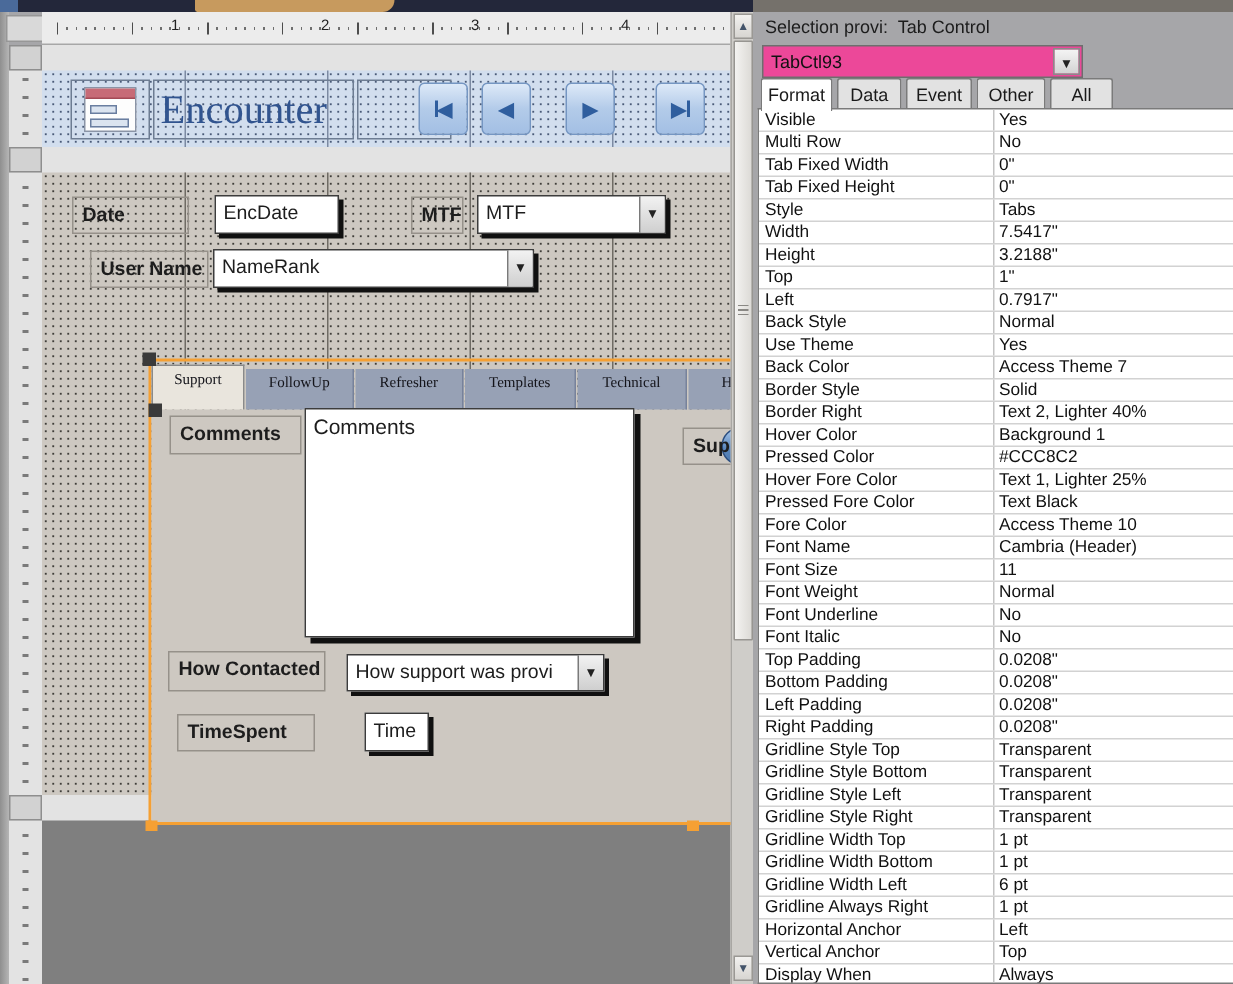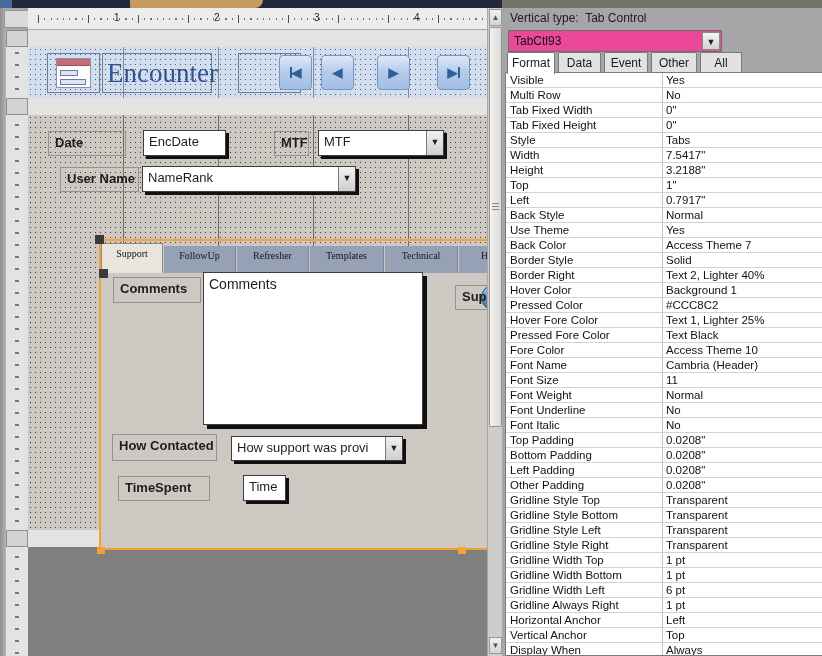--- a/index.html
+++ b/index.html
@@ -38,21 +38,21 @@
 
   
   #hdr-grid { left:0; top:17px; width:459px; height:51px; background-color:#d2deee;
       background-image:radial-gradient(circle, #4a5a78 0.6px, transparent 0.7px); background-size:5px 5px; }
   .vline-h { position:absolute; top:0; bottom:0; width:1px; background:#7c8aa2; }
   #img-ctl { left:19px; top:6px; width:53px; height:40px; border:1px solid #6d7c92; padding:4px 8px; }
   .form-icon { width:100%; height:100%; background:#fdfdfd; border:1px solid #8a94a6; position:relative; }
   .form-icon .bar { position:absolute; left:0; top:0; right:0; height:7px; background:#c76b77; border-bottom:1px solid #a44a56; }
   .form-icon .row1 { position:absolute; left:3px; top:11px; width:18px; height:6px; border:1px solid #6a7ea0; background:#dbe4f0; }
   .form-icon .row2 { position:absolute; left:3px; top:20px; width:26px; height:6px; border:1px solid #6a7ea0; background:#dbe4f0; }
-  #title-box { left:74px; top:6px; width:110px; height:40px; border:1px solid #6d7c92;
+  #title-box { left:74px; top:6px; width:134px; height:40px; border:1px solid #6d7c92;
       font-family:"Liberation Serif", serif; font-size:27px; color:#31548f; line-height:38px; padding-left:4px; }
   #empty-box { left:210px; top:6px; width:63px; height:40px; border:1px solid #6d7c92; }
   .nav-btn { top:8px; width:33px; height:35px; border:1px solid #7596c2; border-radius:4px;
       background:linear-gradient(#dde9f8,#b3cbe9 50%,#a3bfe4); color:#2f5e9e; font-size:13px;
       text-align:center; line-height:33px; font-weight:bold; }
   .nav-btn .bar { display:inline-block; width:2px; height:11px; background:#2f5e9e; vertical-align:-1px; }
 
   
   #detail-grid { left:0; top:85px; width:459px; height:415px; background-color:#cdc8c1;
       background-image:radial-gradient(circle, #3f3d39 0.6px, transparent 0.7px); background-size:5px 5px; }
@@ -222,21 +222,21 @@
 
   <div class="abs" id="vscroll">
     <div class="abs sb-btn" style="top:1px">▲</div>
     <div class="abs" id="sb-thumb"></div>
     <div class="abs" id="sb-grip"></div>
     <div class="abs sb-btn" style="top:629px">▼</div>
   </div>
 
   <div class="abs" id="prop-pane">
     <div class="abs" id="sel-type">
-      <span>Vertical type:</span>&nbsp;
+      <span>Selection provi:</span>&nbsp;
       <span>Tab Control</span>
     </div>
     <div class="abs" id="ctl-combo">
       <span class="val">TabCtl93</span>
       <span class="dd">▼</span>
     </div>
     <div class="abs" id="prop-tabs">
         <div class="prop-tab active" style="left: 2px; width: 48px;">Format</div>
         <div class="prop-tab" style="left: 53px; width: 43px;">Data</div>
         <div class="prop-tab" style="left: 99px; width: 44px;">Event</div>
@@ -373,21 +373,21 @@
           <div class="pname">Bottom Padding</div>
           <div class="vsep"></div>
           <div class="pval">0.0208"</div>
         </div>
         <div class="prop-row">
           <div class="pname">Left Padding</div>
           <div class="vsep"></div>
           <div class="pval">0.0208"</div>
         </div>
         <div class="prop-row">
-          <div class="pname">Other Padding</div>
+          <div class="pname">Right Padding</div>
           <div class="vsep"></div>
           <div class="pval">0.0208"</div>
         </div>
         <div class="prop-row">
           <div class="pname">Gridline Style Top</div>
           <div class="vsep"></div>
           <div class="pval">Transparent</div>
         </div>
         <div class="prop-row">
           <div class="pname">Gridline Style Bottom</div>

